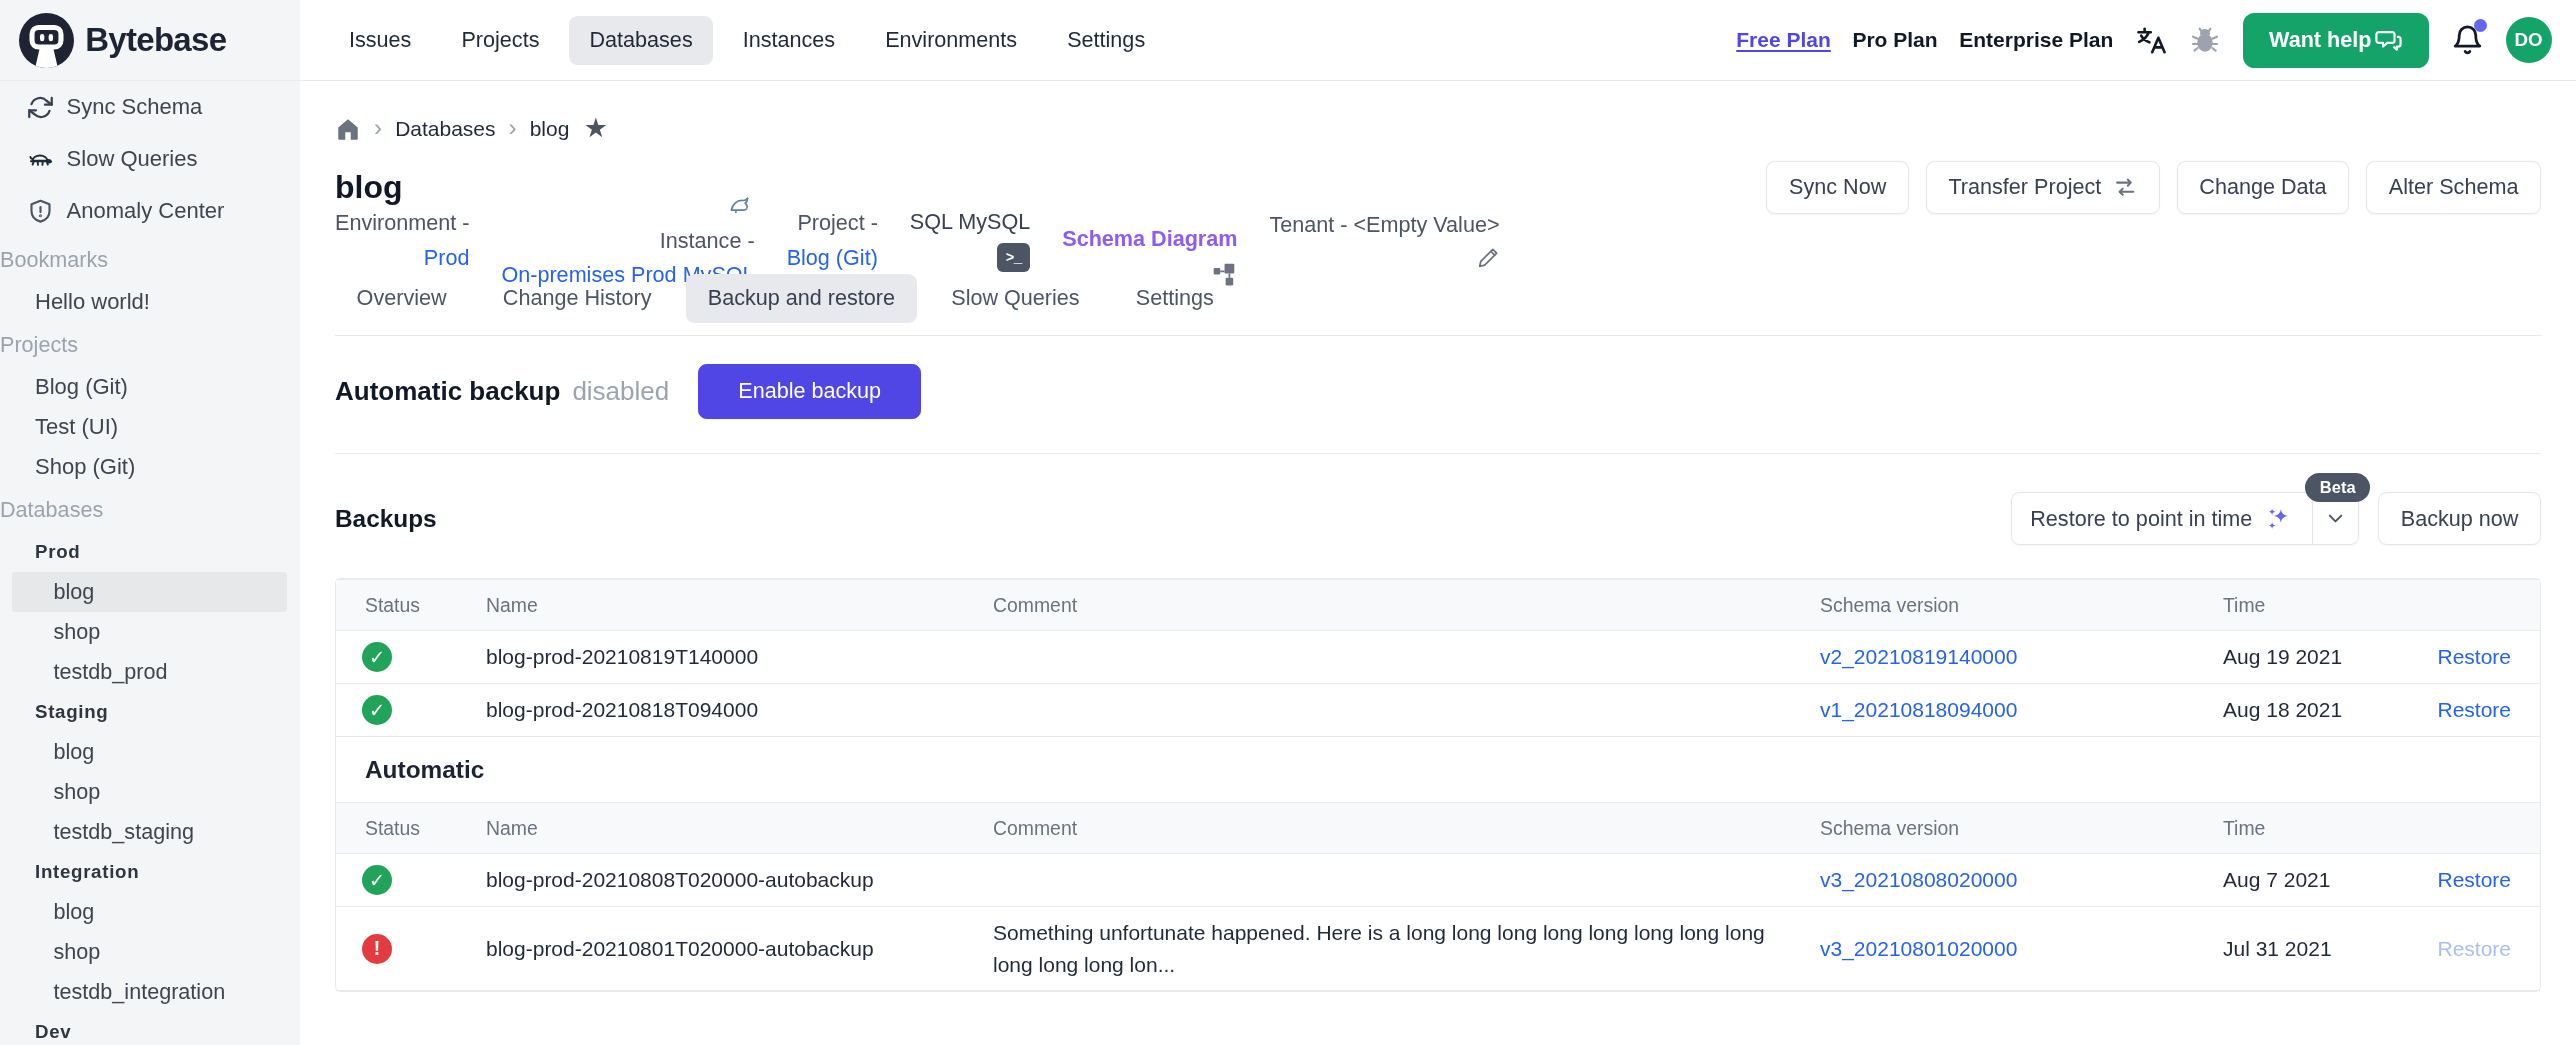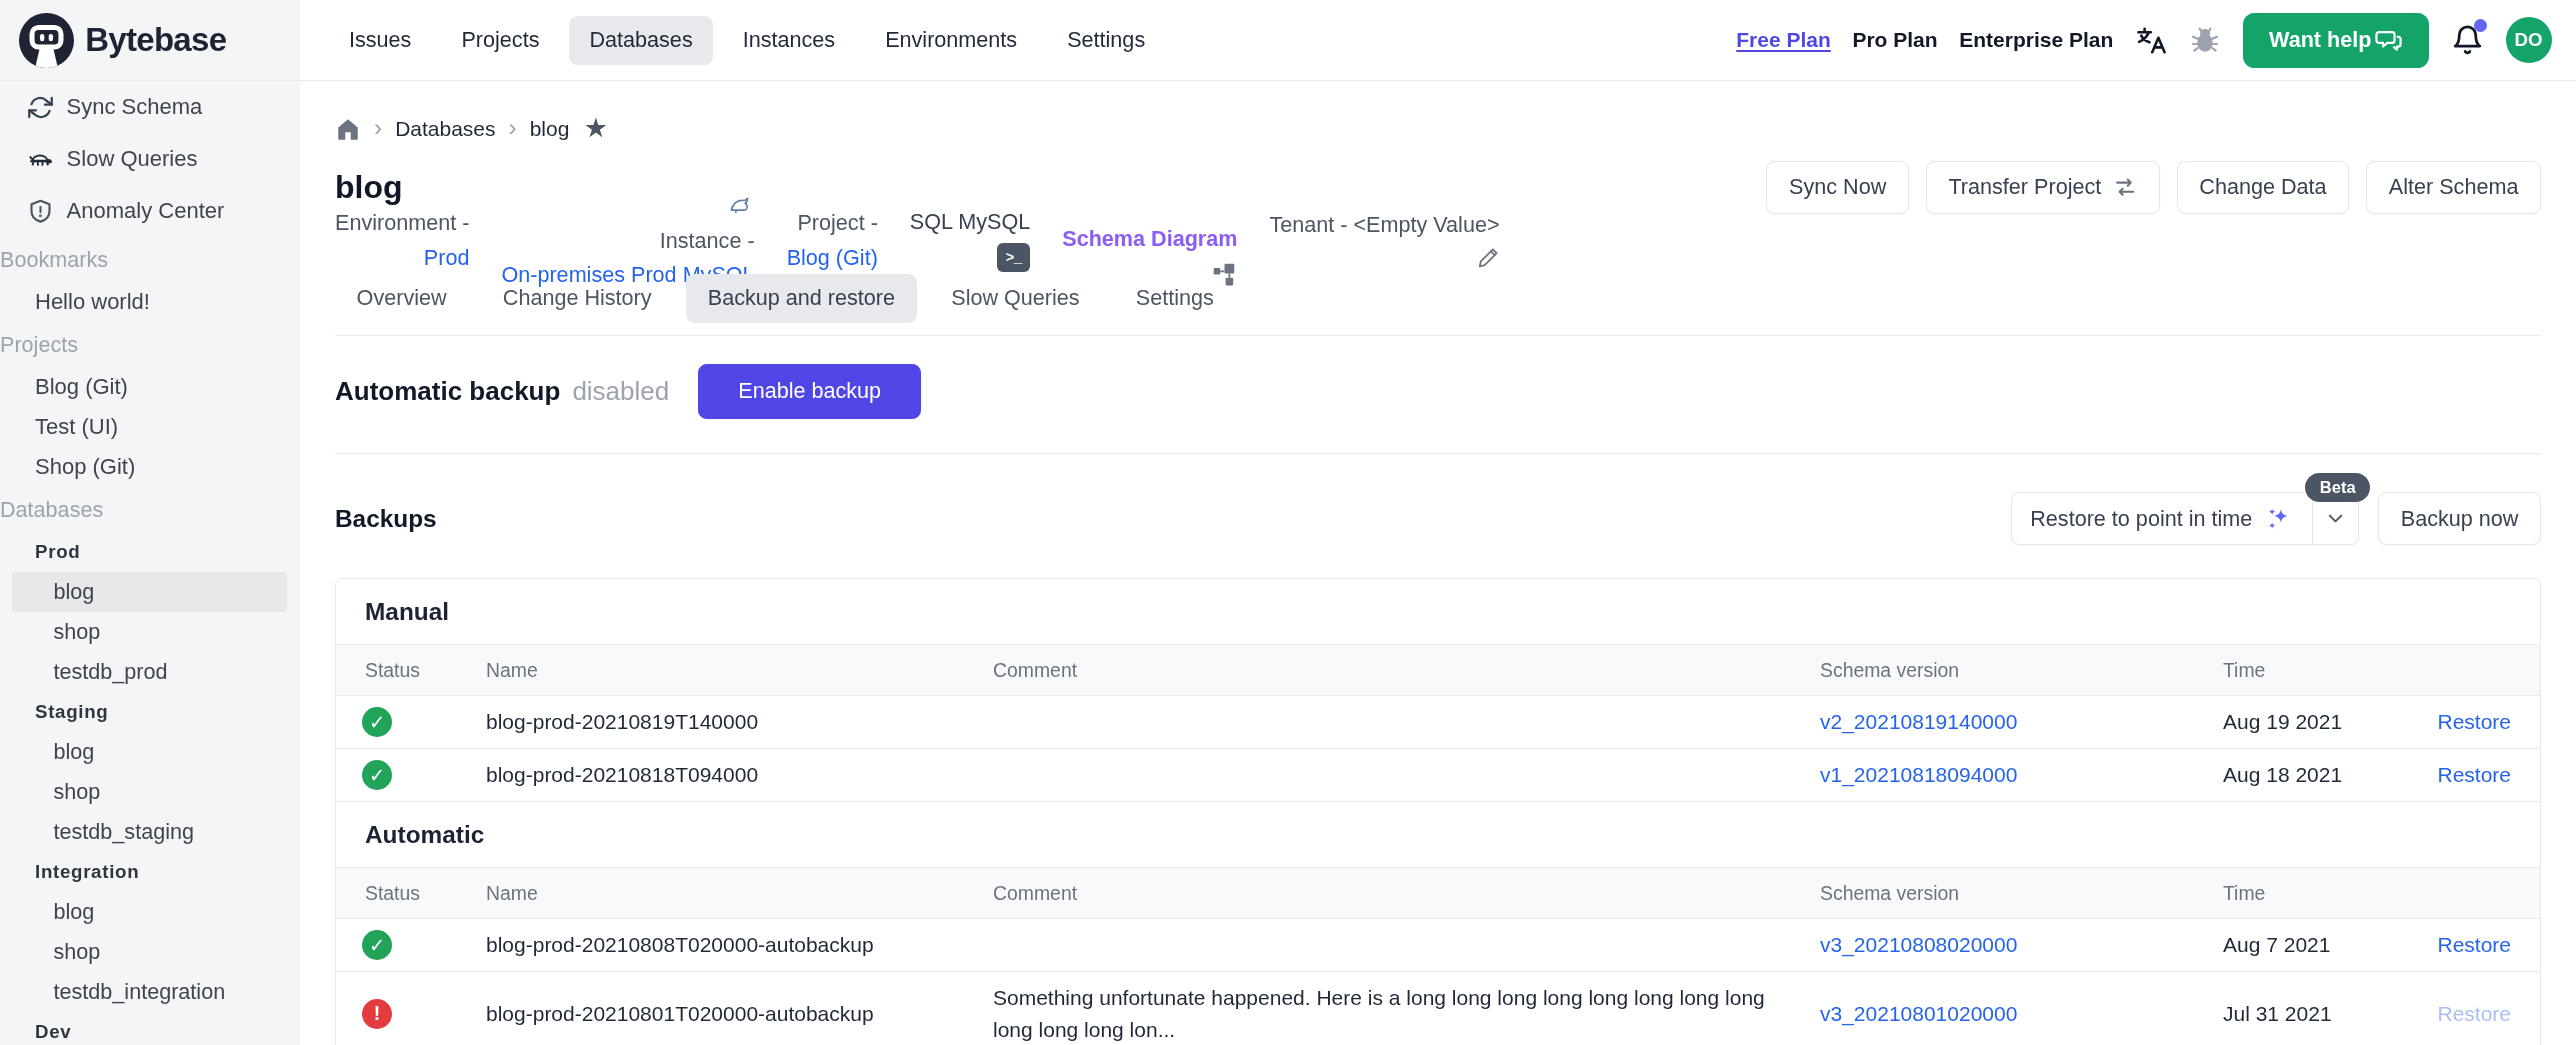--- a/index.html
+++ b/index.html
@@ -359,21 +359,20 @@
           </span>
         </div>
         <button class="btn">
           <span>Backup now</span>
         </button>
       </div>
     </div>
 
     <div class="card">
 
-      <div class="section-title">Manual</div>
       <div class="grid-row thead">
         <div class="cell">Status</div>
         <div class="cell">Name</div>
         <div class="cell">Comment</div>
         <div class="cell">Schema version</div>
         <div class="cell">Time</div>
         <div class="cell"></div>
       </div>
       <div>
 

